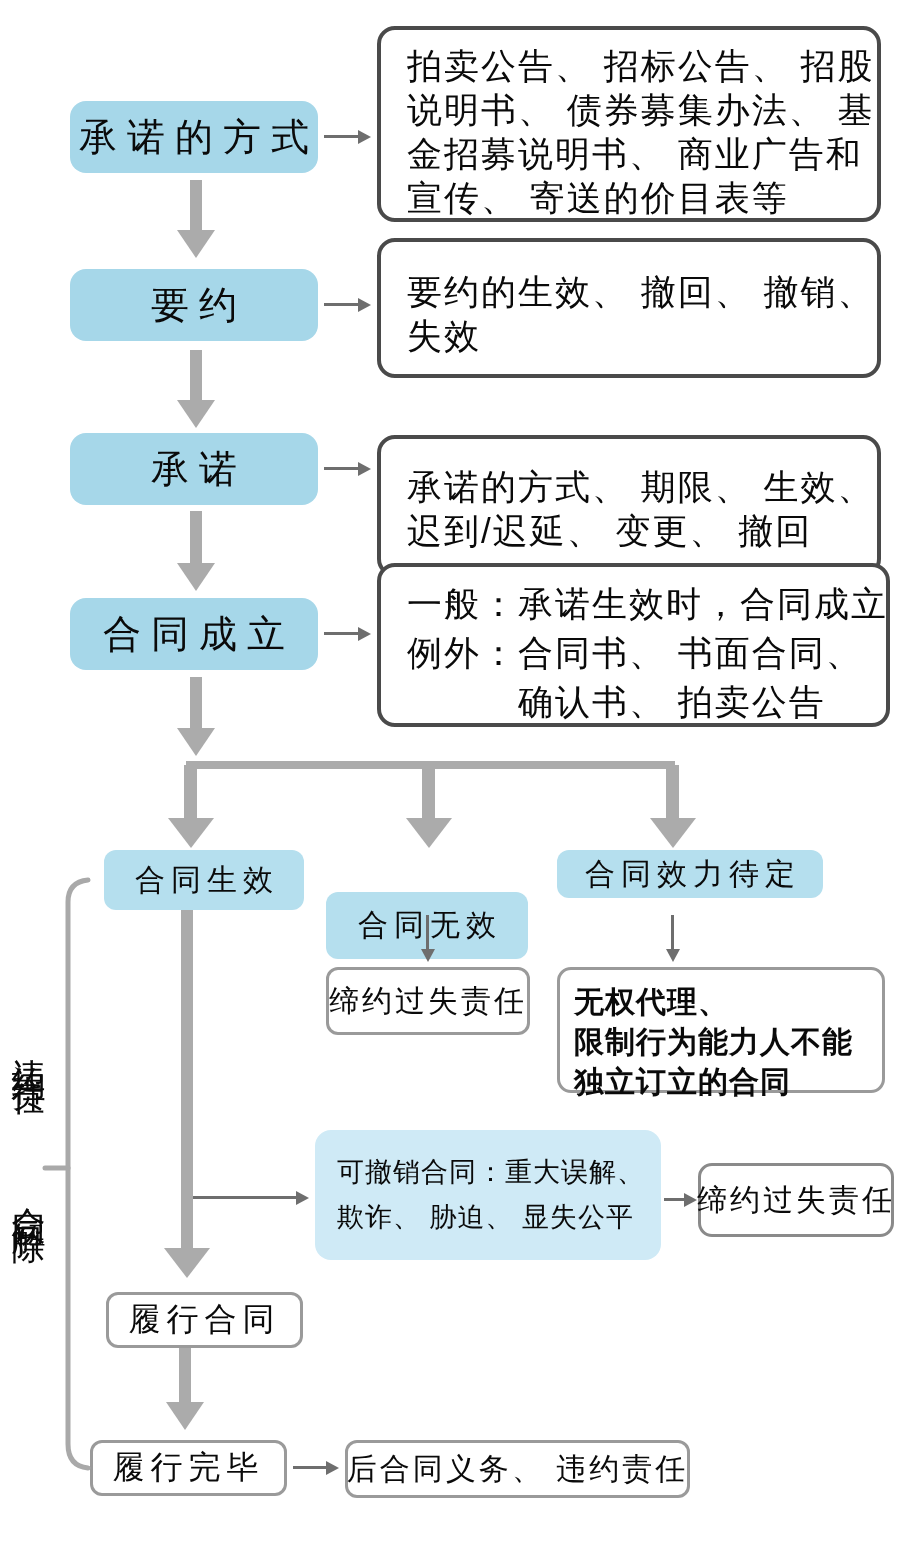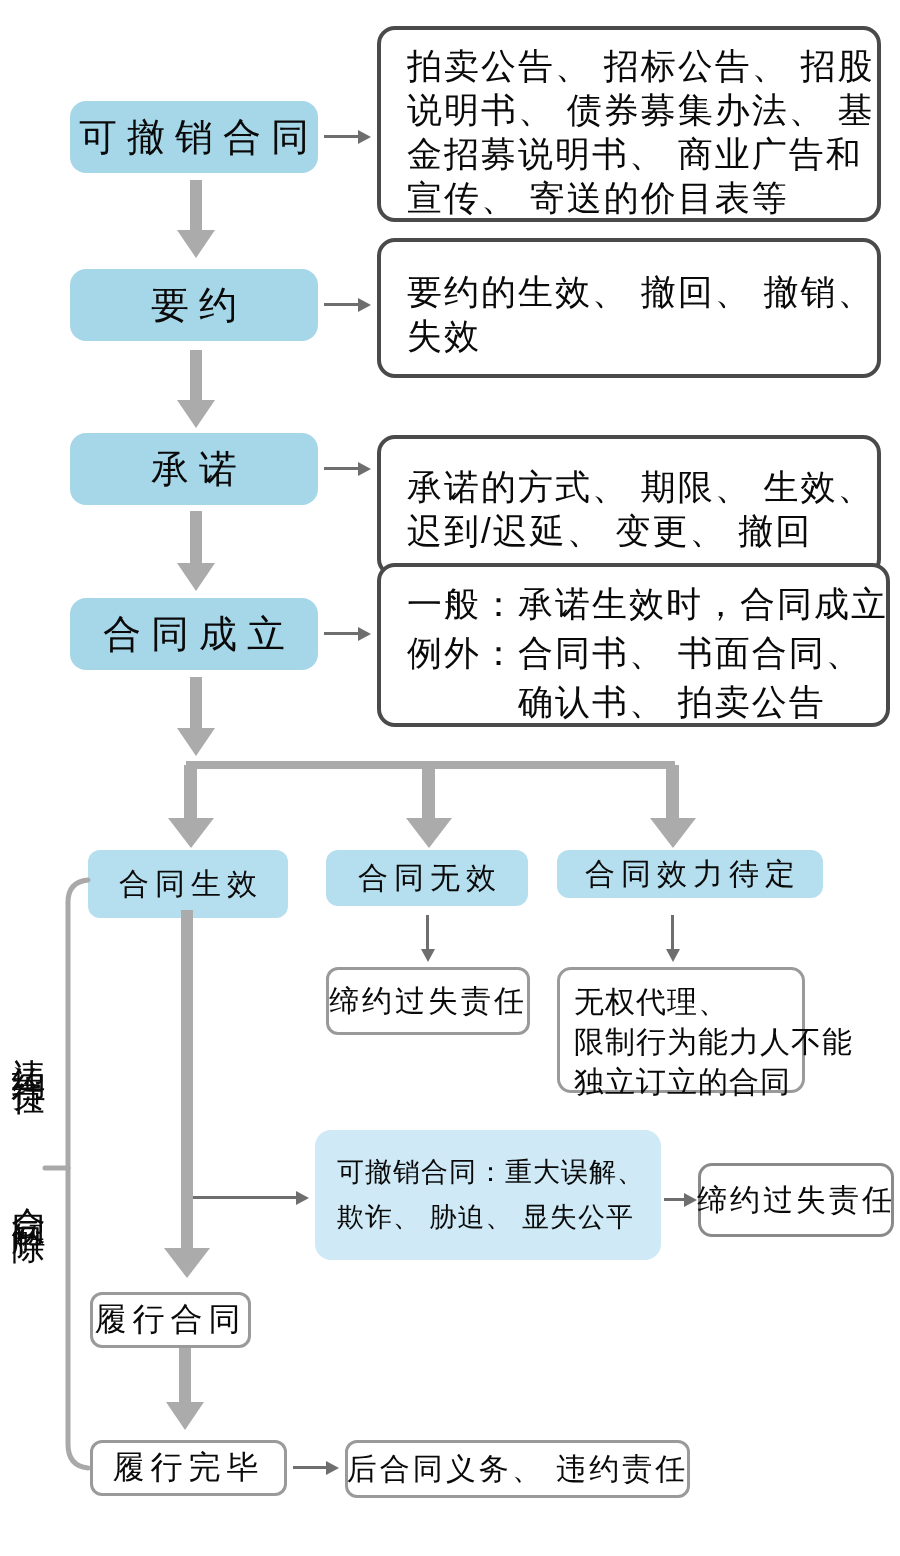--- a/index.html
+++ b/index.html
@@ -65,21 +65,21 @@
   .vlabel{
     position:absolute;writing-mode:vertical-rl;text-orientation:upright;
     font-size:34px;letter-spacing:8px;width:40px;text-align:center;
   }
 </style>
 </head>
 <body>
 
 <div class="canvas">
 
-  <div class="bluebox" style="left:70px;top:101px;width:248px;height:72px;">可撤销合同</div>
+  <div class="bluebox" style="left:70px;top:101px;width:248px;height:72px;">承诺的方式</div>
   <div class="bluebox" style="left:70px;top:269px;width:248px;height:72px;">要约</div>
   <div class="bluebox" style="left:70px;top:433px;width:248px;height:72px;">承诺</div>
   <div class="bluebox" style="left:70px;top:598px;width:248px;height:72px;">合同成立</div>
 
   <div class="rnote" style="left:377px;top:26px;width:504px;height:196px;padding:14px 0 0 26px;">
     <div class="tline">拍卖公告、 招标公告、 招股</div>
     <div class="tline">说明书、 债券募集办法、 基</div>
     <div class="tline">金招募说明书、 商业广告和</div>
     <div class="tline">宣传、 寄送的价目表等</div>
   </div>
@@ -108,45 +108,45 @@
   <div class="tarrow" style="left:190px;top:180px;width:12px;height:50px;"></div>
   <div class="tarrow" style="left:190px;top:350px;width:12px;height:50px;"></div>
   <div class="tarrow" style="left:190px;top:511px;width:12px;height:52px;"></div>
   <div class="tarrow" style="left:190px;top:677px;width:12px;height:51px;"></div>
 
   <div class="hbar" style="left:186px;top:761px;width:489px;height:8px;"></div>
   <div class="tarrow big" style="left:184px;top:765px;width:13px;height:53px;"></div>
   <div class="tarrow big" style="left:422px;top:765px;width:13px;height:53px;"></div>
   <div class="tarrow big" style="left:666px;top:765px;width:13px;height:53px;"></div>
 
-  <div class="bbox" style="left:88px;top:850px;width:200px;height:68px;">合同生效</div>
-  <div class="bbox" style="left:326px;top:850px;width:202px;height:56px;">合同无效</div>
+  <div class="bbox" style="left:104px;top:850px;width:200px;height:60px;">合同生效</div>
+  <div class="bbox" style="left:326px;top:892px;width:202px;height:67px;">合同无效</div>
   <div class="bbox" style="left:557px;top:850px;width:266px;height:48px;">合同效力待定</div>
 
   <div class="darrow" style="left:426px;top:915px;height:34px;"></div>
   <div class="darrow" style="left:671px;top:915px;height:34px;"></div>
 
   <div class="wbox" style="left:326px;top:967px;width:204px;height:68px;">缔约过失责任</div>
-  <div class="wbox multiline" style="left:557px;top:967px;width:248px;height:126px;">
+  <div class="wbox multiline" style="left:557px;top:967px;width:328px;height:126px;font-weight:bold;">
     <div class="tline">无权代理、</div>
     <div class="tline">限制行为能力人不能</div>
     <div class="tline">独立订立的合同</div>
   </div>
 
   <div class="tarrow big" style="left:181px;top:910px;width:12px;height:338px;"></div>
 
   <div class="rarrow" style="left:193px;top:1196px;width:103px;"></div>
   <div class="revbox" style="left:315px;top:1130px;width:346px;height:130px;">
     <div class="tline">可撤销合同：重大误解、</div>
     <div class="tline">欺诈、 胁迫、 显失公平</div>
   </div>
   <div class="rarrow" style="left:664px;top:1198px;width:20px;"></div>
   <div class="wbox" style="left:698px;top:1163px;width:196px;height:74px;border-color:#8a8a8a;border-radius:14px;">缔约过失责任</div>
 
-  <div class="wbox" style="left:90px;top:1292px;width:161px;height:56px;font-size:32px;letter-spacing:6px;">履行合同</div>
+  <div class="wbox" style="left:106px;top:1292px;width:197px;height:56px;font-size:32px;letter-spacing:6px;">履行合同</div>
   <div class="tarrow" style="left:179px;top:1348px;width:12px;height:54px;"></div>
   <div class="wbox" style="left:90px;top:1440px;width:197px;height:56px;font-size:32px;letter-spacing:6px;">履行完毕</div>
   <div class="rarrow" style="left:293px;top:1466px;width:33px;"></div>
   <div class="wbox" style="left:345px;top:1440px;width:345px;height:58px;">后合同义务、 违约责任</div>
 
   <svg class="bracket" style="left:40px;top:868px;" width="60" height="612" viewBox="0 0 60 612">
     <path d="M48,12 Q28,14 28,34 L28,576 Q28,598 48,600" fill="none" stroke="#a9a9a9" stroke-width="5" stroke-linecap="round"></path>
     <path d="M5,300 L28,300" fill="none" stroke="#a9a9a9" stroke-width="5" stroke-linecap="round"></path>
   </svg>
   <div class="vlabel" style="left:12px;top:1032px;">违约责任、</div>

